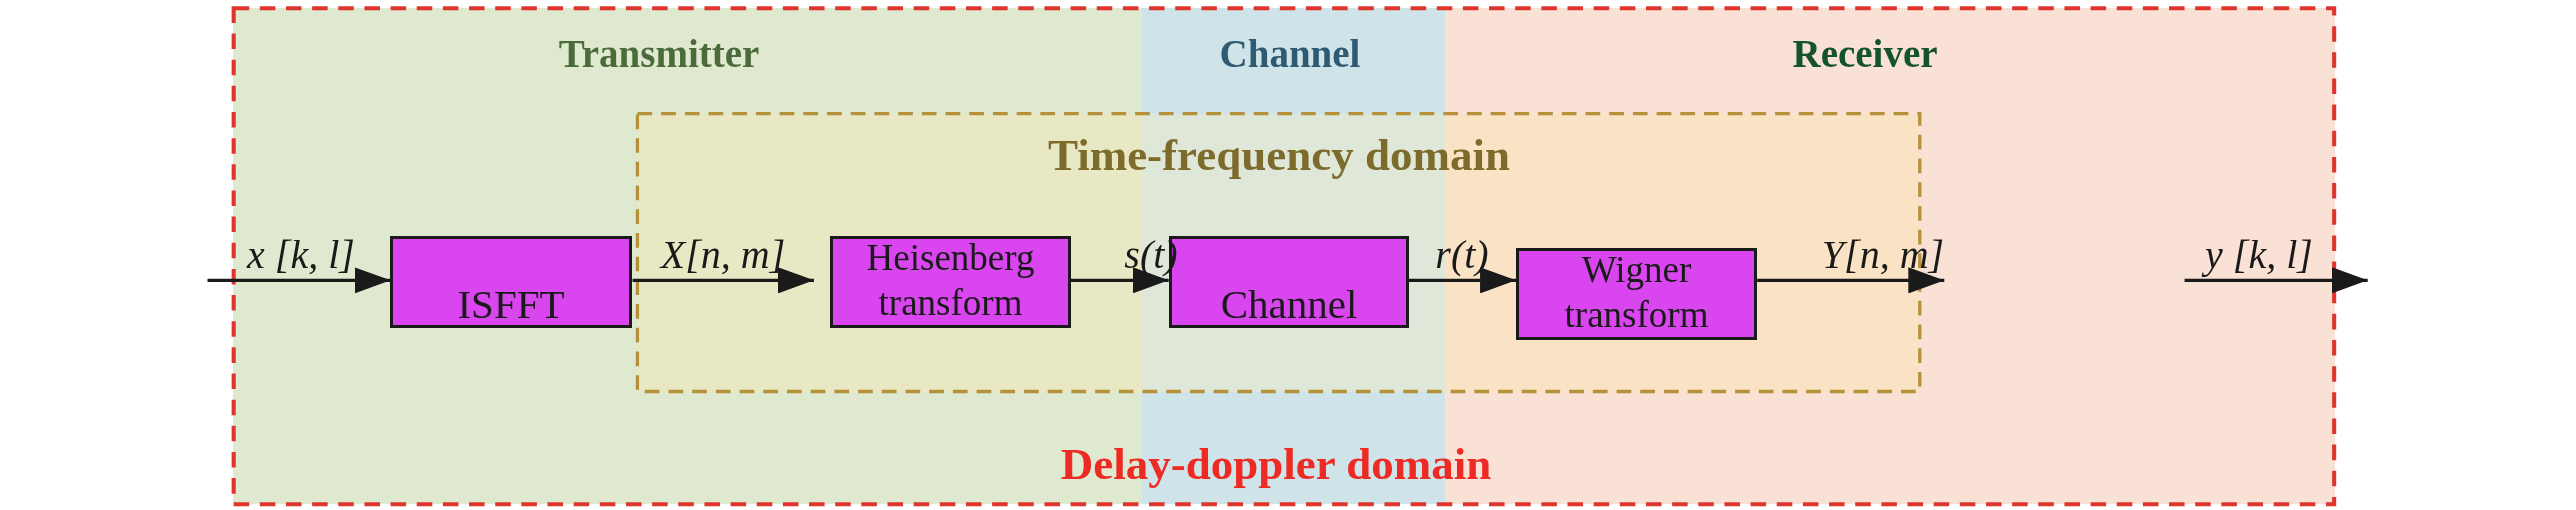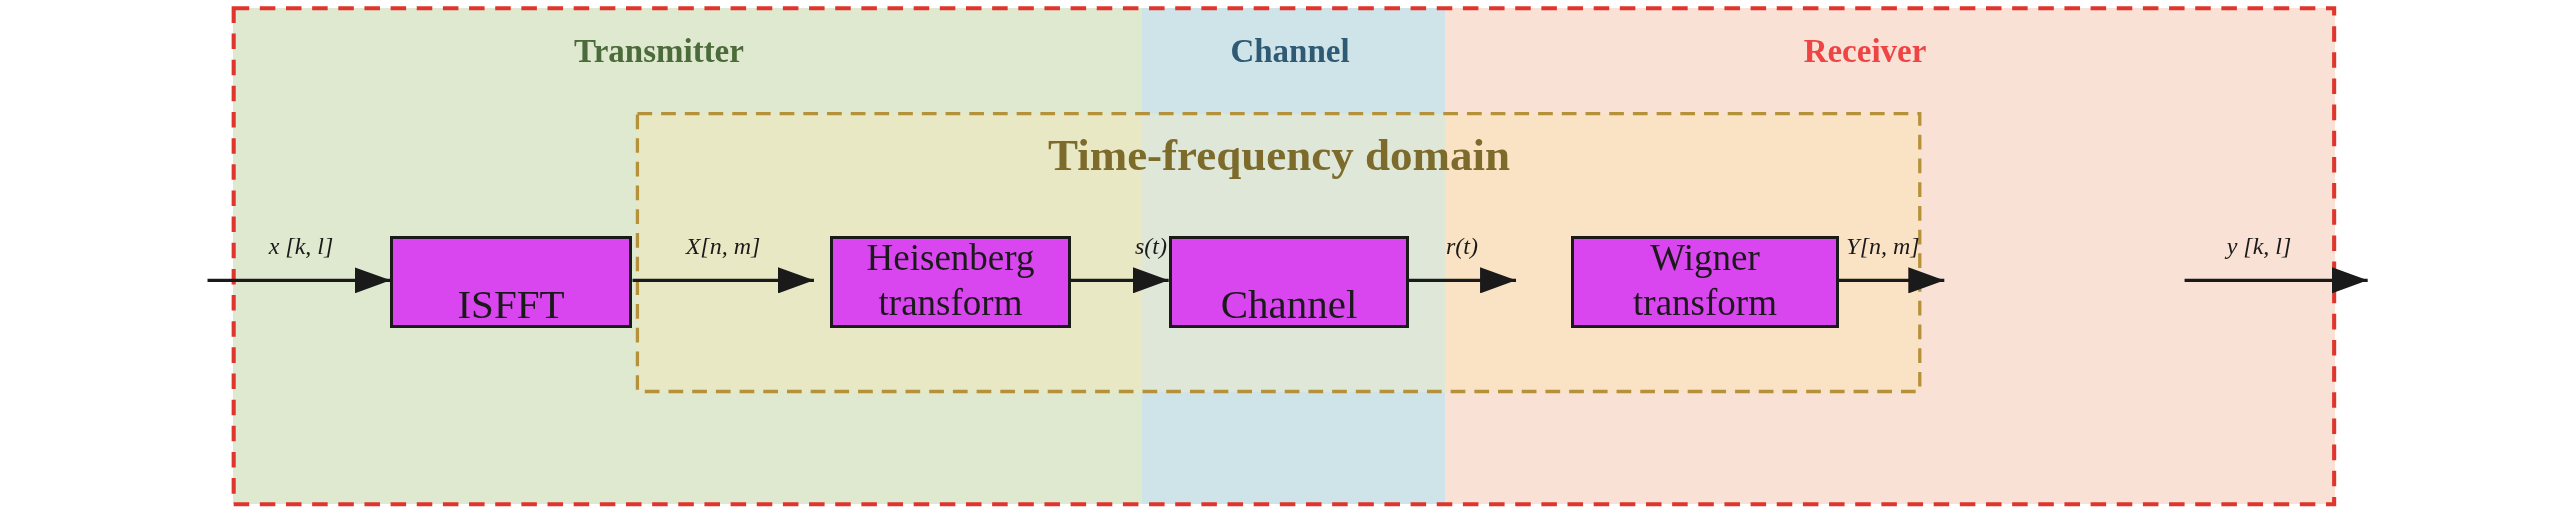--- a/index.html
+++ b/index.html
@@ -26,38 +26,38 @@
     justify-content: flex-end;
     text-align: center;
     color: #1a1a1a;
   }
   .block .one-line { font-size: 41px; line-height: 1; }
   .block .two-line { font-size: 37px; line-height: 1.22; }
   .region-heading {
     position: absolute;
     top: 33px;
     transform: translateX(-50%);
-    font-size: 33px;
+    font-size: 39px;
     font-weight: bold;
     line-height: 1.1;
     white-space: nowrap;
   }
   .domain-label {
     position: absolute;
     transform: translateX(-50%);
     font-size: 45px;
     font-weight: bold;
     line-height: 1.1;
     white-space: nowrap;
   }
   .signal-label {
     position: absolute;
     top: 234px;
     transform: translateX(-50%);
-    font-size: 24px;
+    font-size: 40px;
     font-style: italic;
     line-height: 1.05;
     color: #1a1a1a;
     white-space: nowrap;
   }
   svg.overlay { position: absolute; left: 0; top: 0; }
 </style>
 </head>
 <body>
 
@@ -87,38 +87,39 @@
       <line x1="773" y1="343" x2="995" y2="343" marker-end="url(#ah)"></line>
       <line x1="1290" y1="343" x2="1429" y2="343" marker-end="url(#ah)"></line>
       <line x1="1722" y1="343" x2="1854" y2="343" marker-end="url(#ah)"></line>
       <line x1="2149" y1="343" x2="2378" y2="343" marker-end="url(#ah)"></line>
       <line x1="2672" y1="343" x2="2896" y2="343" marker-end="url(#ah)"></line>
     </g>
   </svg>
 
   <div class="region-heading" style="left: 659px; color: rgb(76, 107, 58);">Transmitter</div>
   <div class="region-heading" style="left: 1290px; color: rgb(46, 90, 115);">Channel</div>
-  <div class="region-heading" style="left: 1865px; color: #ef4444;">Receiver</div>
+  <div class="region-heading" style="left: 1865px; color: #14532d;">Receiver</div>
 
   <div class="domain-label" style="left: 1279px; top: 131px; color: rgb(125, 107, 44);">Time-frequency domain</div>
+  <div class="domain-label" style="left: 1276px; top: 440px; color: rgb(238, 42, 36);">Delay-doppler domain</div>
 
   <div class="block" style="left:390px; width:242px;">
     <span class="one-line">ISFFT</span>
   </div>
 
   <div class="block" style="left:830px; width:241px;">
     <span class="two-line">Heisenberg</span>
     <span class="two-line">transform</span>
   </div>
 
   <div class="block" style="left:1169px; width:240px;">
     <span class="one-line">Channel</span>
   </div>
 
-  <div class="block" style="left:1571px; width:268px;">
+  <div class="block" style="left:1516px; width:241px;margin-top:12px;">
     <span class="two-line">Wigner</span>
     <span class="two-line">transform</span>
   </div>
 
 
   <div class="signal-label" style="left:301px;">x [k, l]</div>
   <div class="signal-label" style="left:723px;">X[n, m]</div>
   <div class="signal-label" style="left:1111px;margin-left:40px;">s(t)</div>
   <div class="signal-label" style="left:1462px;">r(t)</div>
   <div class="signal-label" style="left:1851px;margin-left:32px;">Y[n, m]</div>

